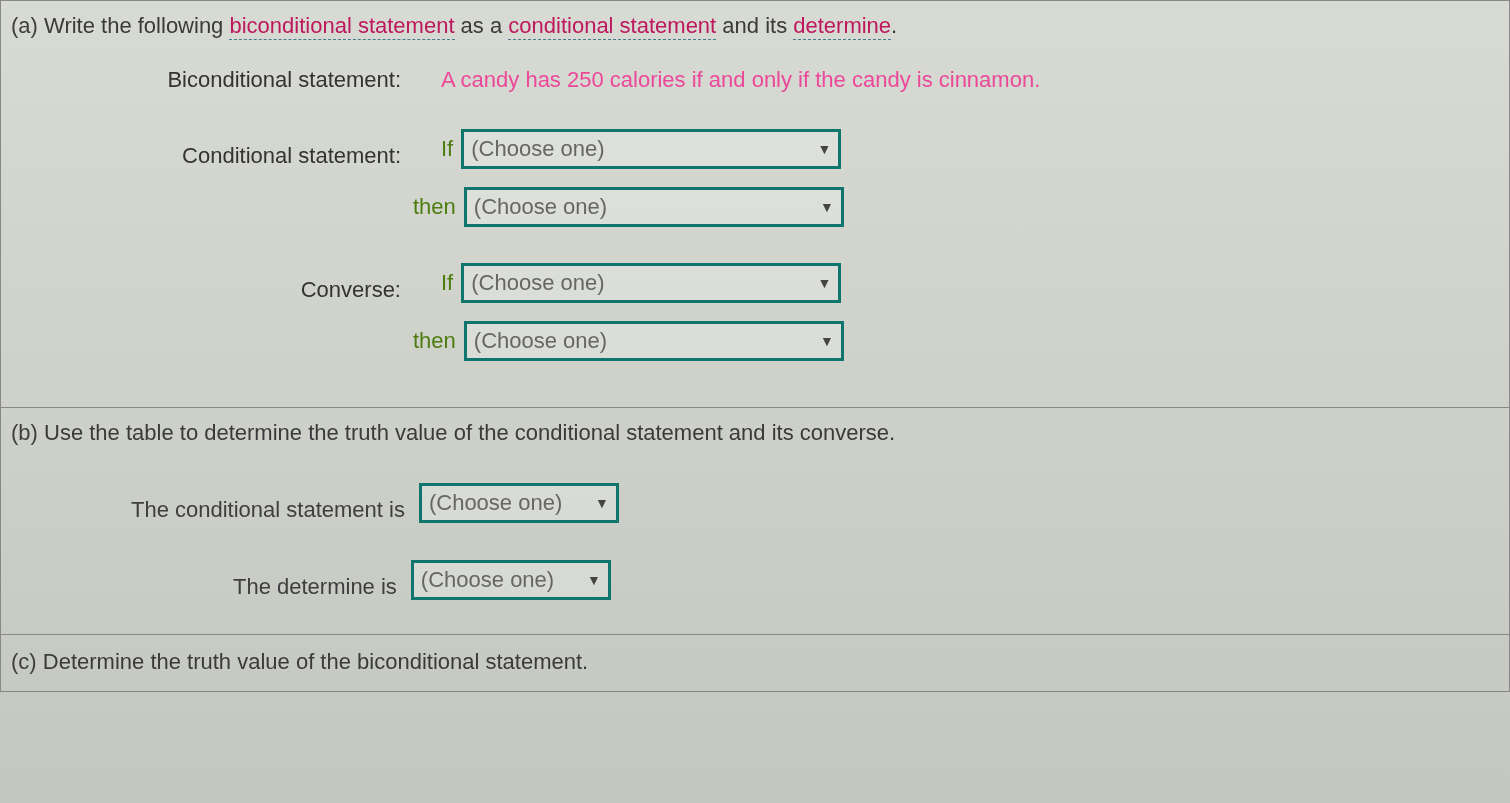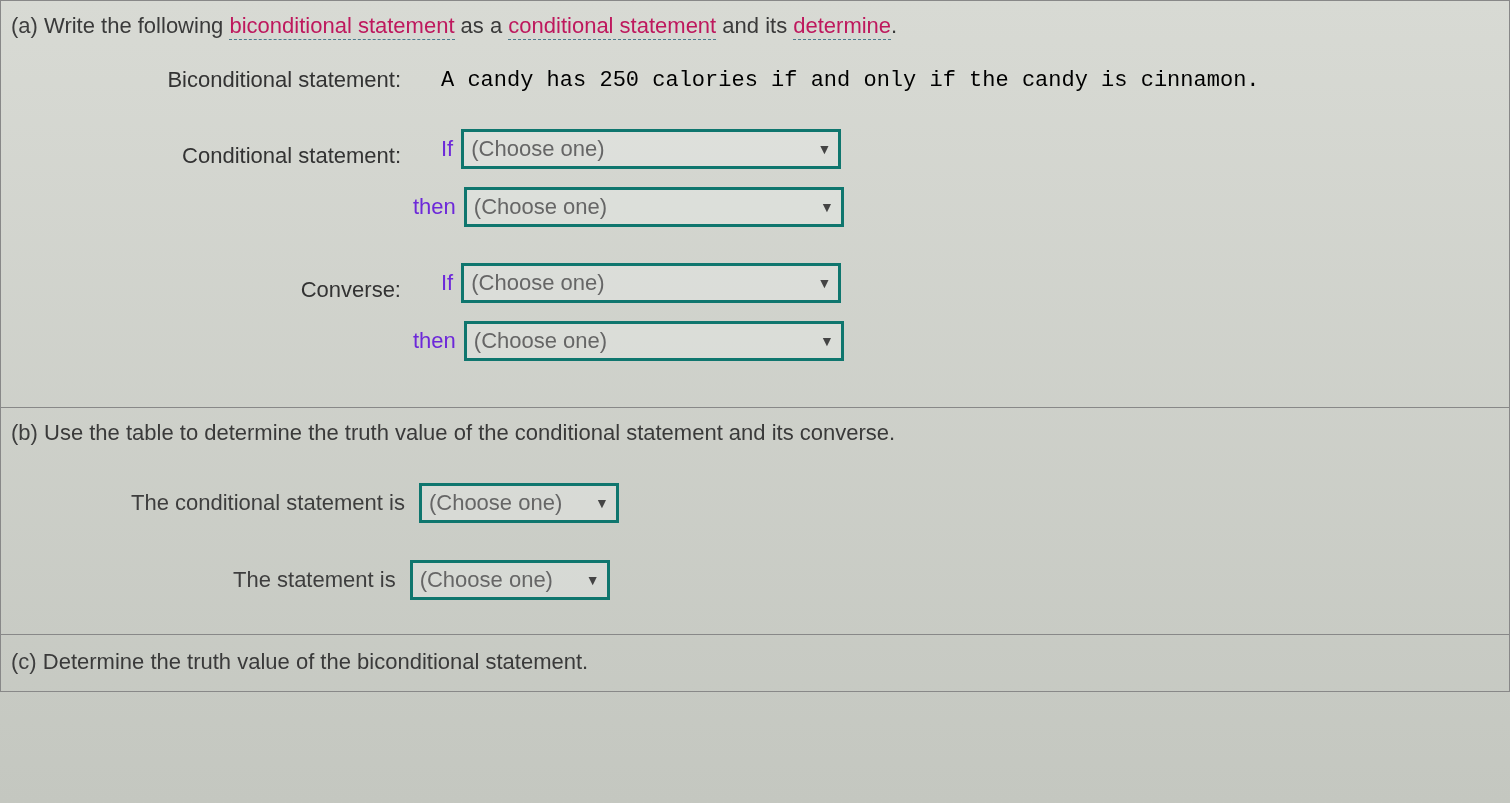--- a/index.html
+++ b/index.html
@@ -52,25 +52,24 @@
       text-align: right;
       padding-right: 40px;
       color: #333;
     }
     .content-col {
       display: flex;
       align-items: center;
       gap: 8px;
     }
     .statement-text {
-      color: #000000;
-      font-family: Liberation Mono, monospace;
+      color: #ec4899;
     }
     .keyword {
-      color: #6d28d9;
+      color: #4d7c0f;
     }
     .select-box {
       display: inline-flex;
       align-items: center;
       justify-content: space-between;
       border: 3px solid #0f766e;
       background: rgba(235,238,235,0.4);
       padding: 4px 7px;
       min-width: 380px;
       color: #555;
@@ -85,21 +84,21 @@
     .arrow {
       font-size: 14px;
       color: #444;
       margin-left: 12px;
     }
     .group-gap {
       margin-bottom: 36px;
     }
     .b-row {
       display: flex;
-      align-items: center;
+      align-items: flex-end;
       margin-bottom: 30px;
       padding-left: 120px;
       margin-top: 37px;
     }
     .b-label {
       padding-right: 14px;
       color: #3e3e3e;
     }
     .b-row .select-box {
       min-width: 200px;
@@ -174,21 +173,21 @@
 
     <div class="b-row">
       <span class="b-label">The conditional statement is</span>
       <div class="select-box select-box-short">
         <span class="placeholder">(Choose one)</span>
         <span class="arrow">▼</span>
       </div>
     </div>
 
     <div class="b-row" style="padding-left:222px;margin-bottom:6px;">
-      <span class="b-label">The statement is</span>
+      <span class="b-label">The determine is</span>
       <div class="select-box select-box-short">
         <span class="placeholder">(Choose one)</span>
         <span class="arrow">▼</span>
       </div>
     </div>
   </div>
 
   <div class="section section-c">
     <span class="part-label">(c)</span>
     <span>Determine the truth value of the biconditional statement.</span>

